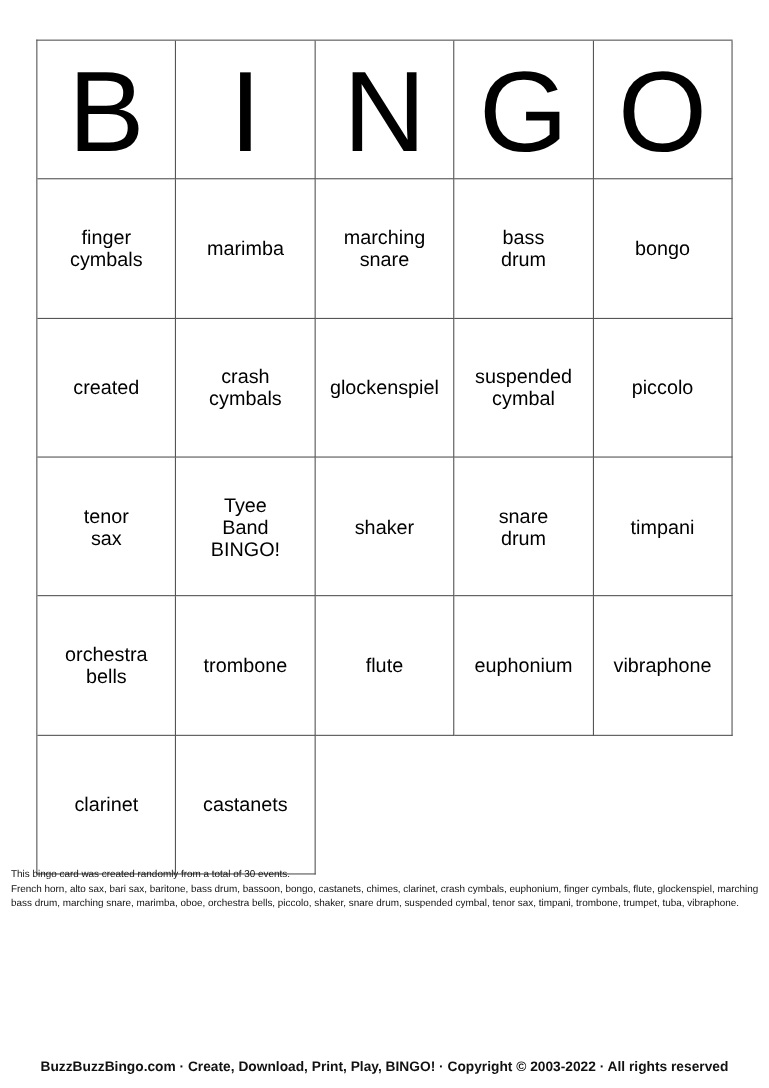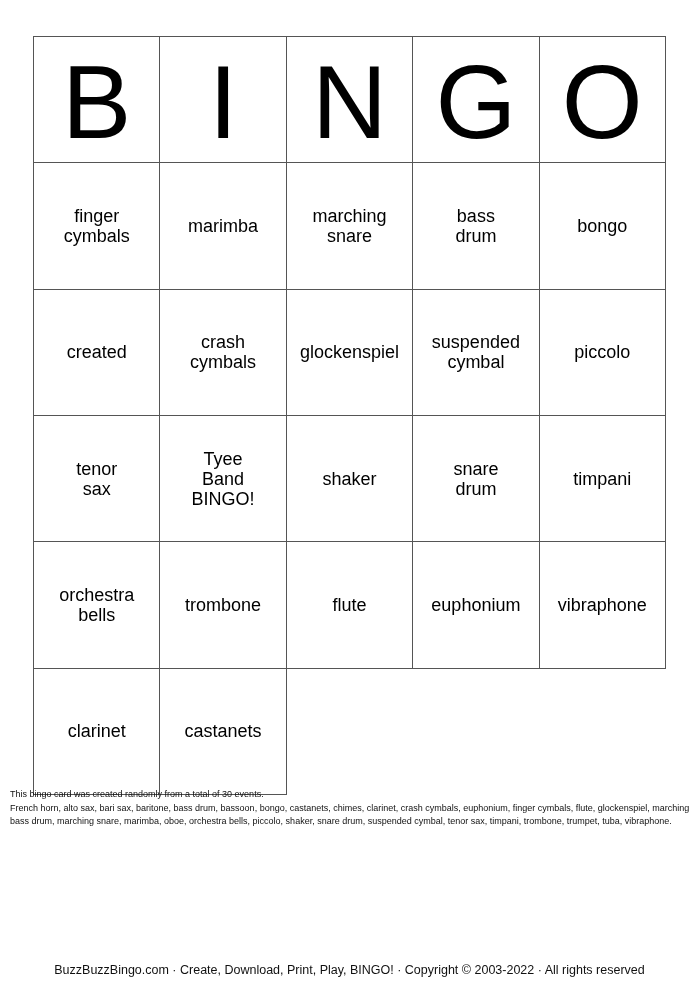--- a/index.html
+++ b/index.html
@@ -29,21 +29,21 @@
     .header-cell {
       font-size: 104px; line-height: 104px;
       padding-top: 4px;
     }
     .footnote {
       position: absolute; left: 10px; top: 788px; width: 682px;
       font-size: 9px; line-height: 13.5px; color: #111;
     }
     .footer {
       position: absolute; left: 0; top: 963px; width: 699px;
-      text-align: center; font-size: 12.5px; color: #111;
+      text-align: center; font-size: 12.5px; color: #111; font-weight: bold;
     }
   </style>
 </head>
 <body>
 
 <div class="card">
   <div class="cell header-cell">B</div>
   <div class="cell header-cell">I</div>
   <div class="cell header-cell">N</div>
   <div class="cell header-cell">G</div>

